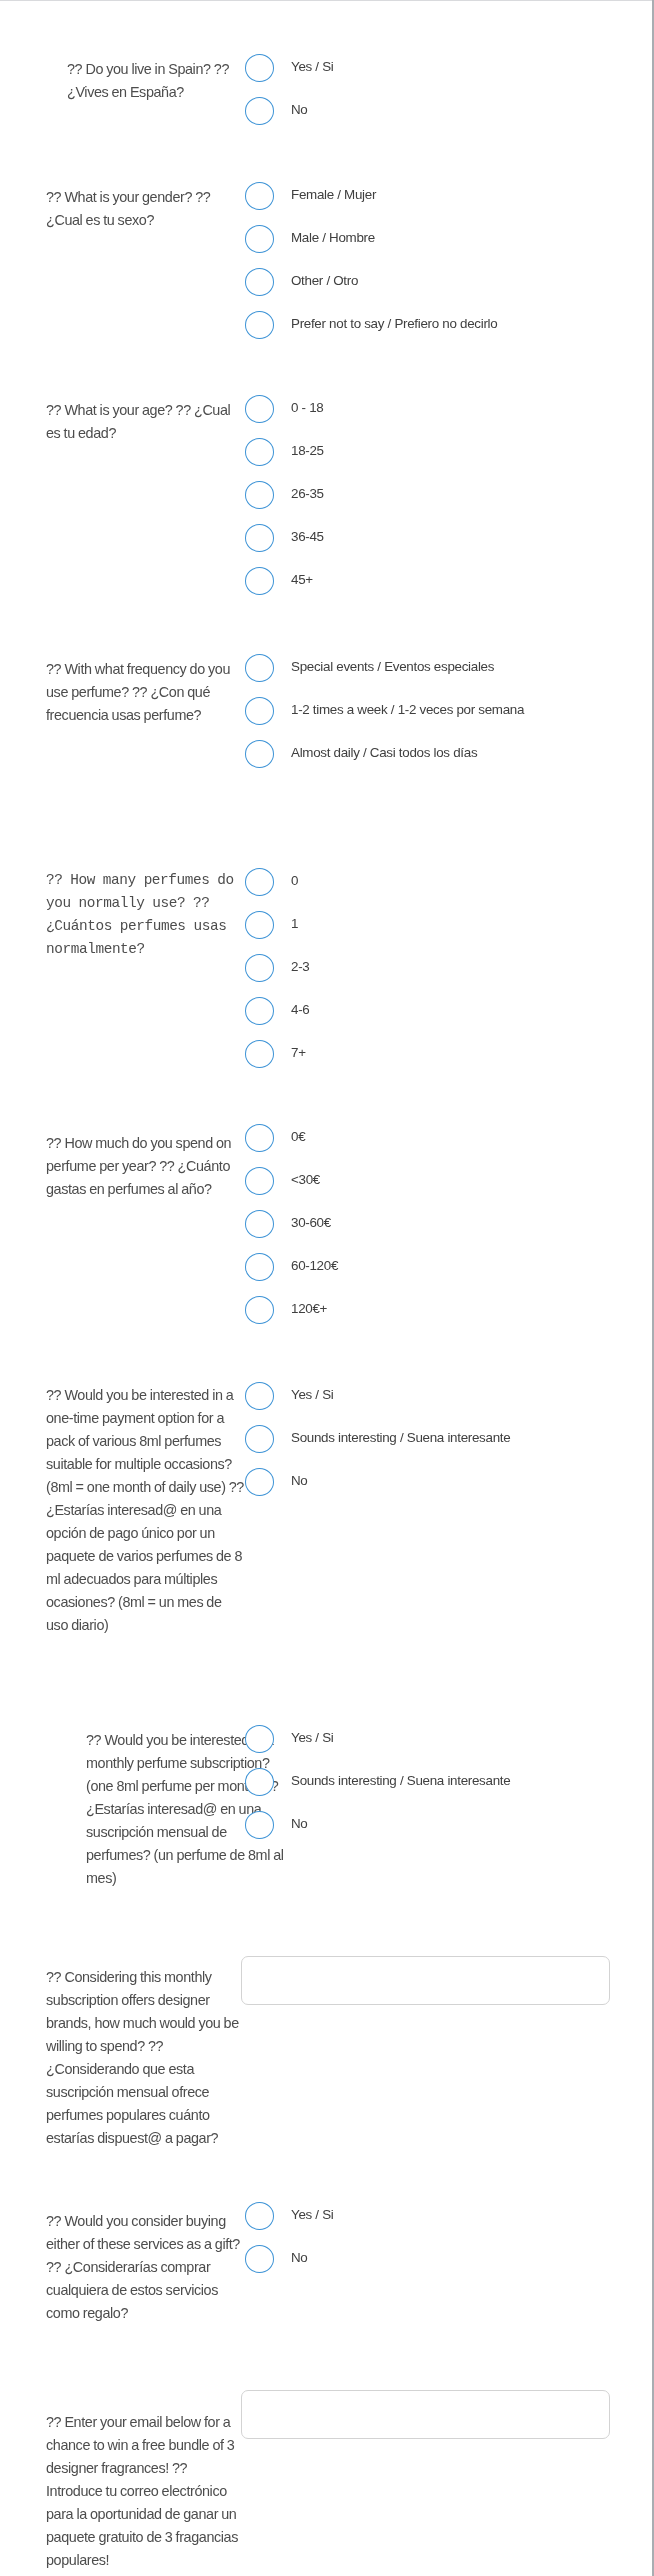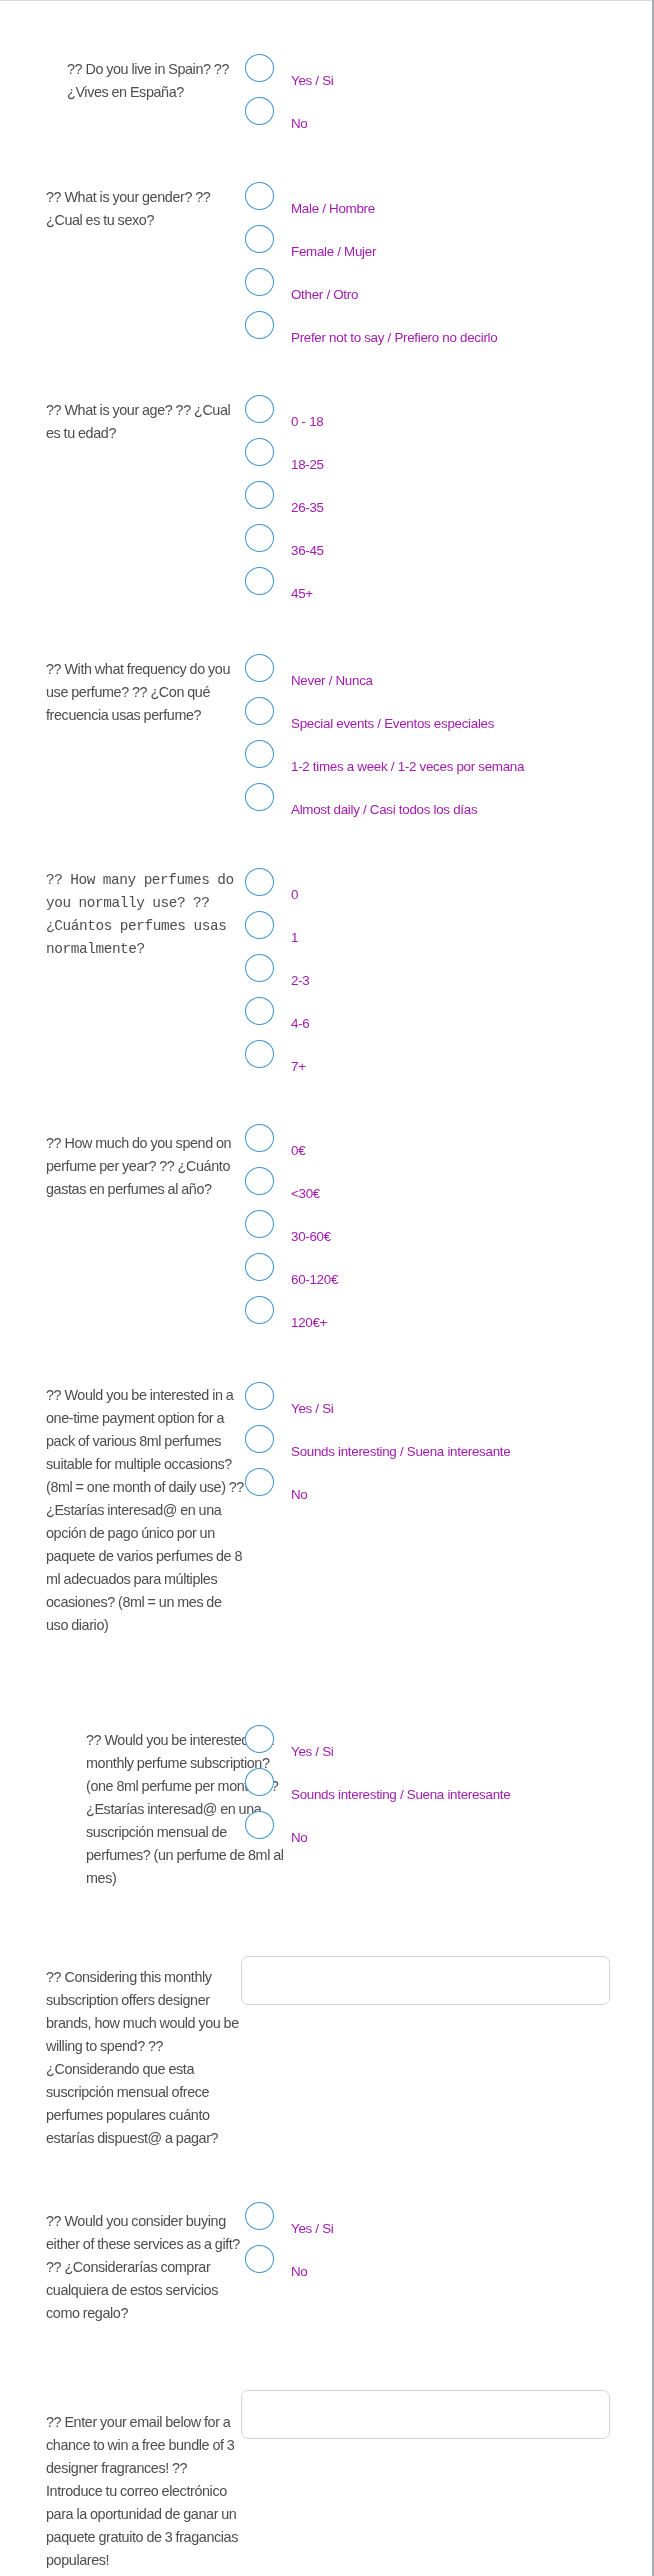--- a/index.html
+++ b/index.html
@@ -59,24 +59,24 @@
       width: 29px;
       height: 28px;
       border: 1.8px solid #3d93d6;
       border-radius: 50%;
       background: #ffffff;
       flex: 0 0 auto;
       margin-top: 0;
     }
     .opt-label {
       margin-left: 17px;
-      margin-top: 18px;
+      margin-top: 4px;
       font-size: 13.4px;
       line-height: 17px;
-      color: #a21caf;
+      color: #404040;
       letter-spacing: -0.3px;
       white-space: nowrap;
     }
     .text-input {
       position: absolute;
       left: 241px;
       width: 369px;
       height: 49px;
       box-sizing: border-box;
       border: 1.4px solid #d3d3d3;
@@ -107,25 +107,25 @@
       <span class="opt-label">No</span>
     </div>
   </div>
 </div>
 
 <div class="question" style="top:182px;">
   <div class="q-label" style="top:3.5px;">?? What is your gender? ?? ¿Cual es tu sexo?</div>
   <div class="options">
     <div class="option">
       <span class="radio"></span>
+      <span class="opt-label">Female /  Mujer</span>
+    </div>
+    <div class="option">
+      <span class="radio"></span>
       <span class="opt-label">Male /  Hombre</span>
-    </div>
-    <div class="option">
-      <span class="radio"></span>
-      <span class="opt-label">Female /  Mujer</span>
     </div>
     <div class="option">
       <span class="radio"></span>
       <span class="opt-label">Other / Otro</span>
     </div>
     <div class="option">
       <span class="radio"></span>
       <span class="opt-label">Prefer not to say /  Prefiero no decirlo</span>
     </div>
   </div>
@@ -153,24 +153,20 @@
     <div class="option">
       <span class="radio"></span>
       <span class="opt-label">45+</span>
     </div>
   </div>
 </div>
 
 <div class="question" style="top:654px;">
   <div class="q-label" style="top:3.5px;">?? With what frequency do you use perfume? ?? ¿Con qué frecuencia usas perfume?</div>
   <div class="options">
-    <div class="option">
-      <span class="radio"></span>
-      <span class="opt-label">Never /  Nunca</span>
-    </div>
     <div class="option">
       <span class="radio"></span>
       <span class="opt-label">Special events /  Eventos especiales</span>
     </div>
     <div class="option">
       <span class="radio"></span>
       <span class="opt-label">1-2 times a week / 1-2 veces por semana</span>
     </div>
     <div class="option">
       <span class="radio"></span>

